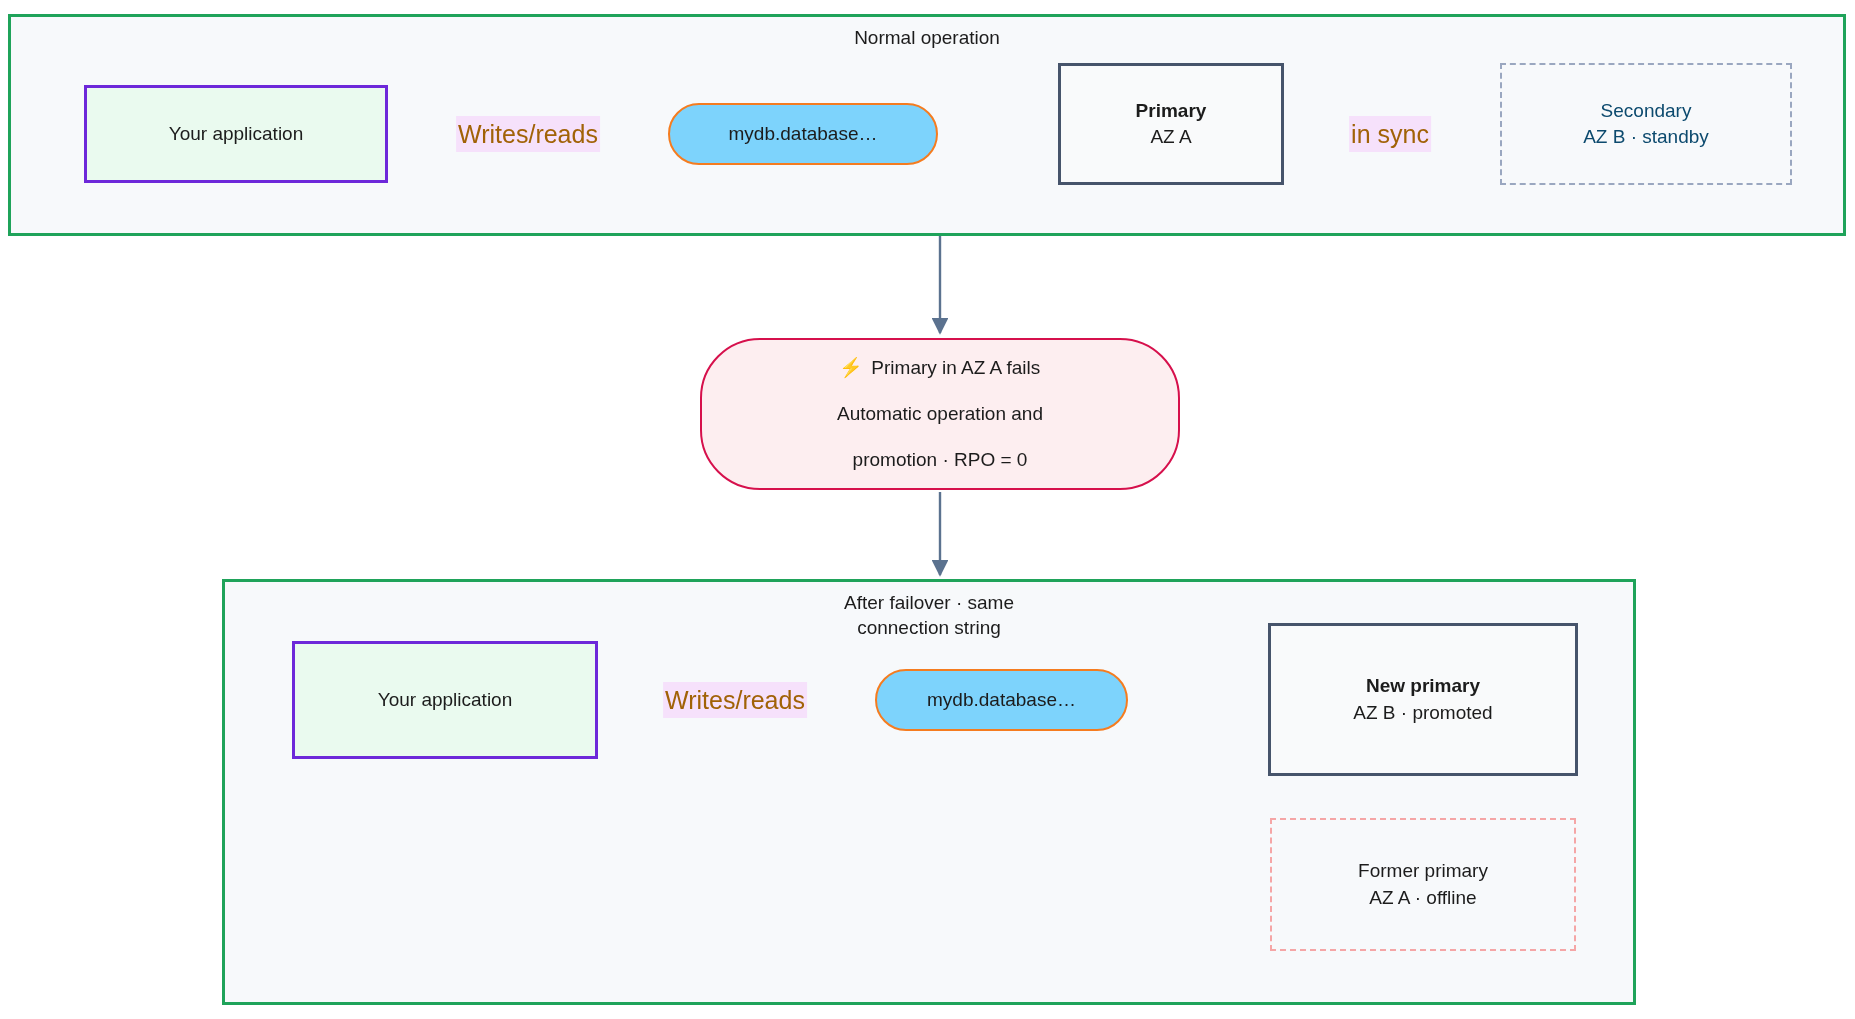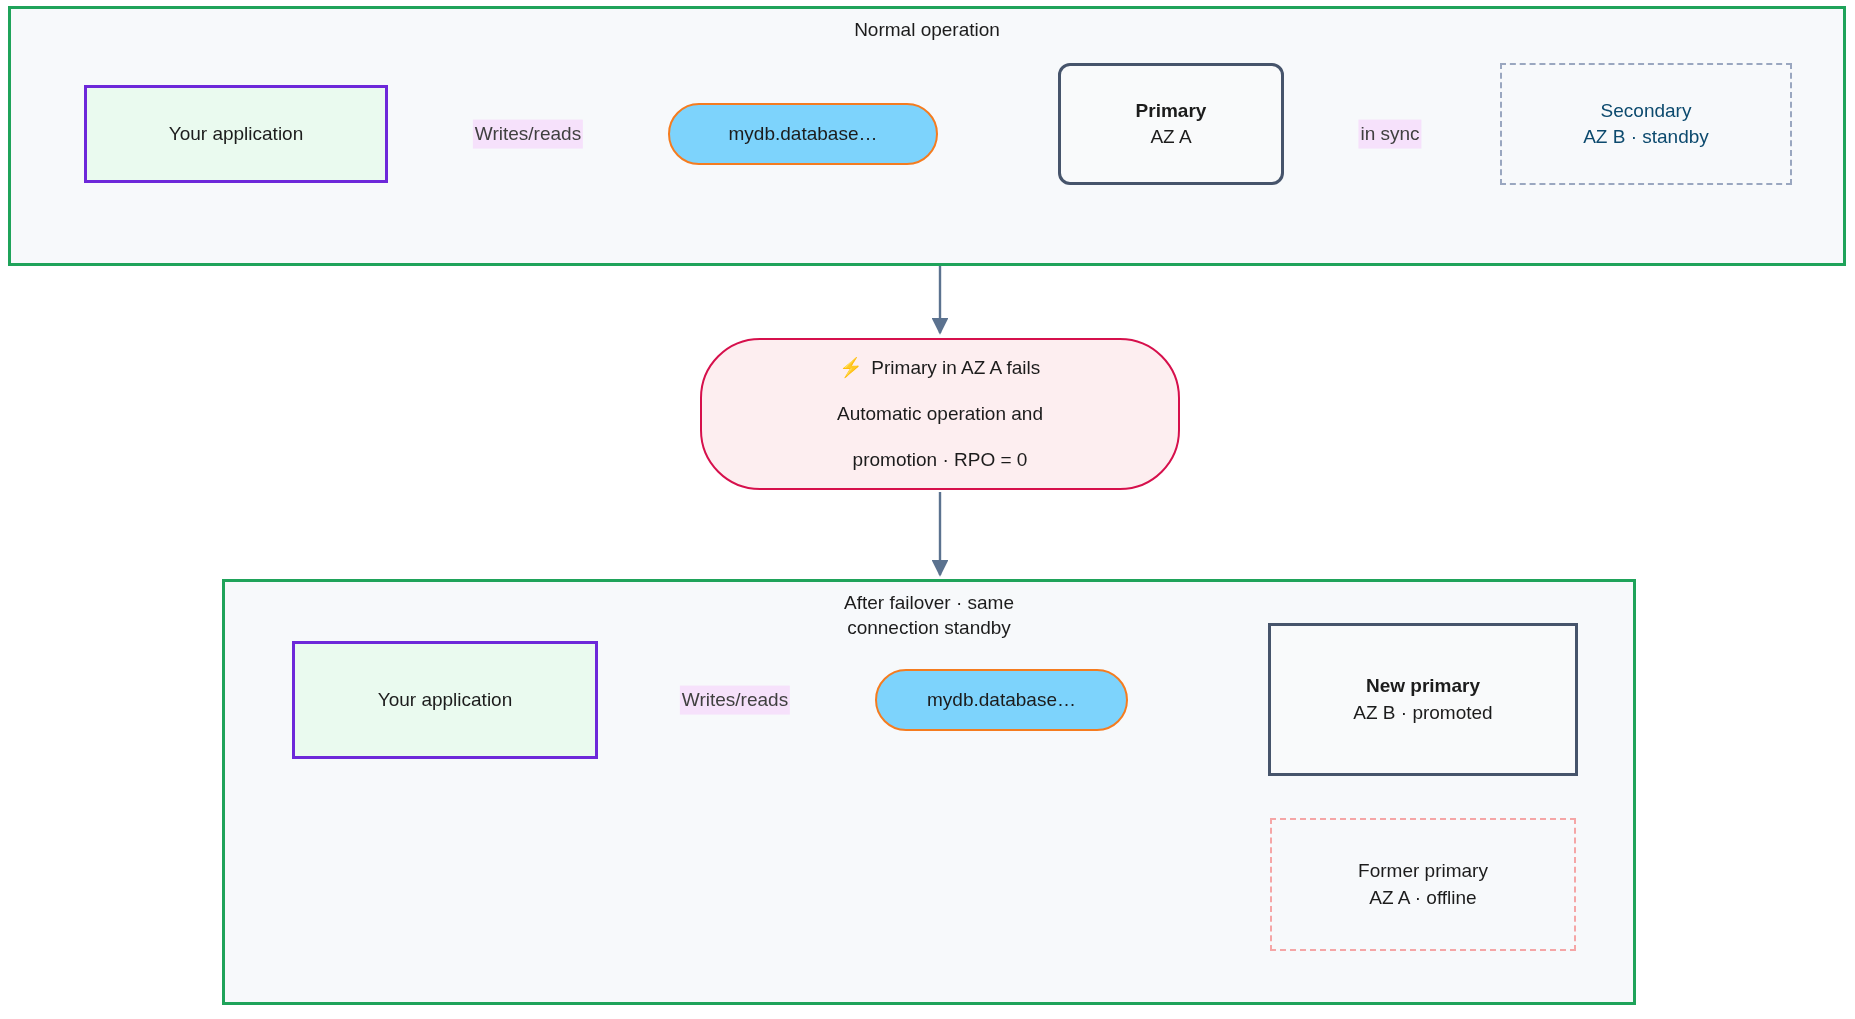--- a/index.html
+++ b/index.html
@@ -92,22 +92,22 @@
   .node-failover .line {
     display: block;
     white-space: nowrap;
   }
   .bolt { color: #f5b301; margin-right: 8px; }
 
   
   .edge-label {
     position: absolute;
     background: #f6e1fb;
-    color: #404040;
-    font-size: 19px;
+    color: #a16207;
+    font-size: 25px;
     line-height: 1.2;
     padding: 3px 2px;
     white-space: nowrap;
     transform: translate(-50%, -50%);
   }
 </style>
 </head>
 <body>
 
 <div id="canvas">
@@ -127,33 +127,33 @@
 
     <path d="M 940 210 L 940 333" stroke="#5b728f" stroke-width="2.4" fill="none" marker-end="url(#arrow)"></path>
 
     <path d="M 940 492 L 940 575" stroke="#5b728f" stroke-width="2.4" fill="none" marker-end="url(#arrow)"></path>
 
     <path d="M 598 700 L 875 700" stroke="#5b728f" stroke-width="2.4" fill="none" marker-end="url(#arrow)"></path>
 
     <path d="M 1128 700 L 1268 700" stroke="#5b728f" stroke-width="2.4" fill="none" marker-end="url(#arrow)"></path>
   </svg>
 
-  <div class="panel" style="left:8px; top:6px; width:1838px; height:260px;">
+  <div class="panel" style="left:8px; top:14px; width:1838px; height:222px;">
     <div class="panel-title">Normal operation</div>
   </div>
 
   <div class="node node-app" style="left:84px; top:85px; width:304px; height:98px;">
     <span>Your application</span>
   </div>
 
   <div class="node node-endpoint" style="left:668px; top:103px; width:270px; height:62px;">
     <span>mydb.database…</span>
   </div>
 
-  <div class="node node-db" style="left:1058px; top:63px; width:226px; height:122px;border-radius:12px;">
+  <div class="node node-db" style="left:1058px; top:63px; width:226px; height:122px;">
     <span class="line1">Primary</span>
     <span class="line2">AZ A</span>
   </div>
 
   <div class="node node-standby" style="left:1500px; top:63px; width:292px; height:122px;">
     <span class="line1">Secondary</span>
     <span class="line2">AZ B · standby</span>
   </div>
 
   <div class="edge-label" style="left:528px; top:134px;">Writes/reads</div>
@@ -162,21 +162,21 @@
 
   <div class="node node-failover" style="left:700px; top:338px; width:480px; height:152px;gap:20px;">
     <span class="line">
       <span class="bolt">⚡</span><span>Primary in AZ A fails</span>
     </span>
     <span class="line">Automatic operation and</span>
     <span class="line">promotion · RPO = 0</span>
   </div>
 
   <div class="panel" style="left:222px; top:579px; width:1414px; height:426px;">
-    <div class="panel-title wrapped">After failover · same connection standby</div>
+    <div class="panel-title wrapped">After failover · same connection string</div>
   </div>
 
   <div class="node node-app" style="left:292px; top:641px; width:306px; height:118px;">
     <span>Your application</span>
   </div>
 
   <div class="node node-endpoint" style="left:875px; top:669px; width:253px; height:62px;">
     <span>mydb.database…</span>
   </div>
 

